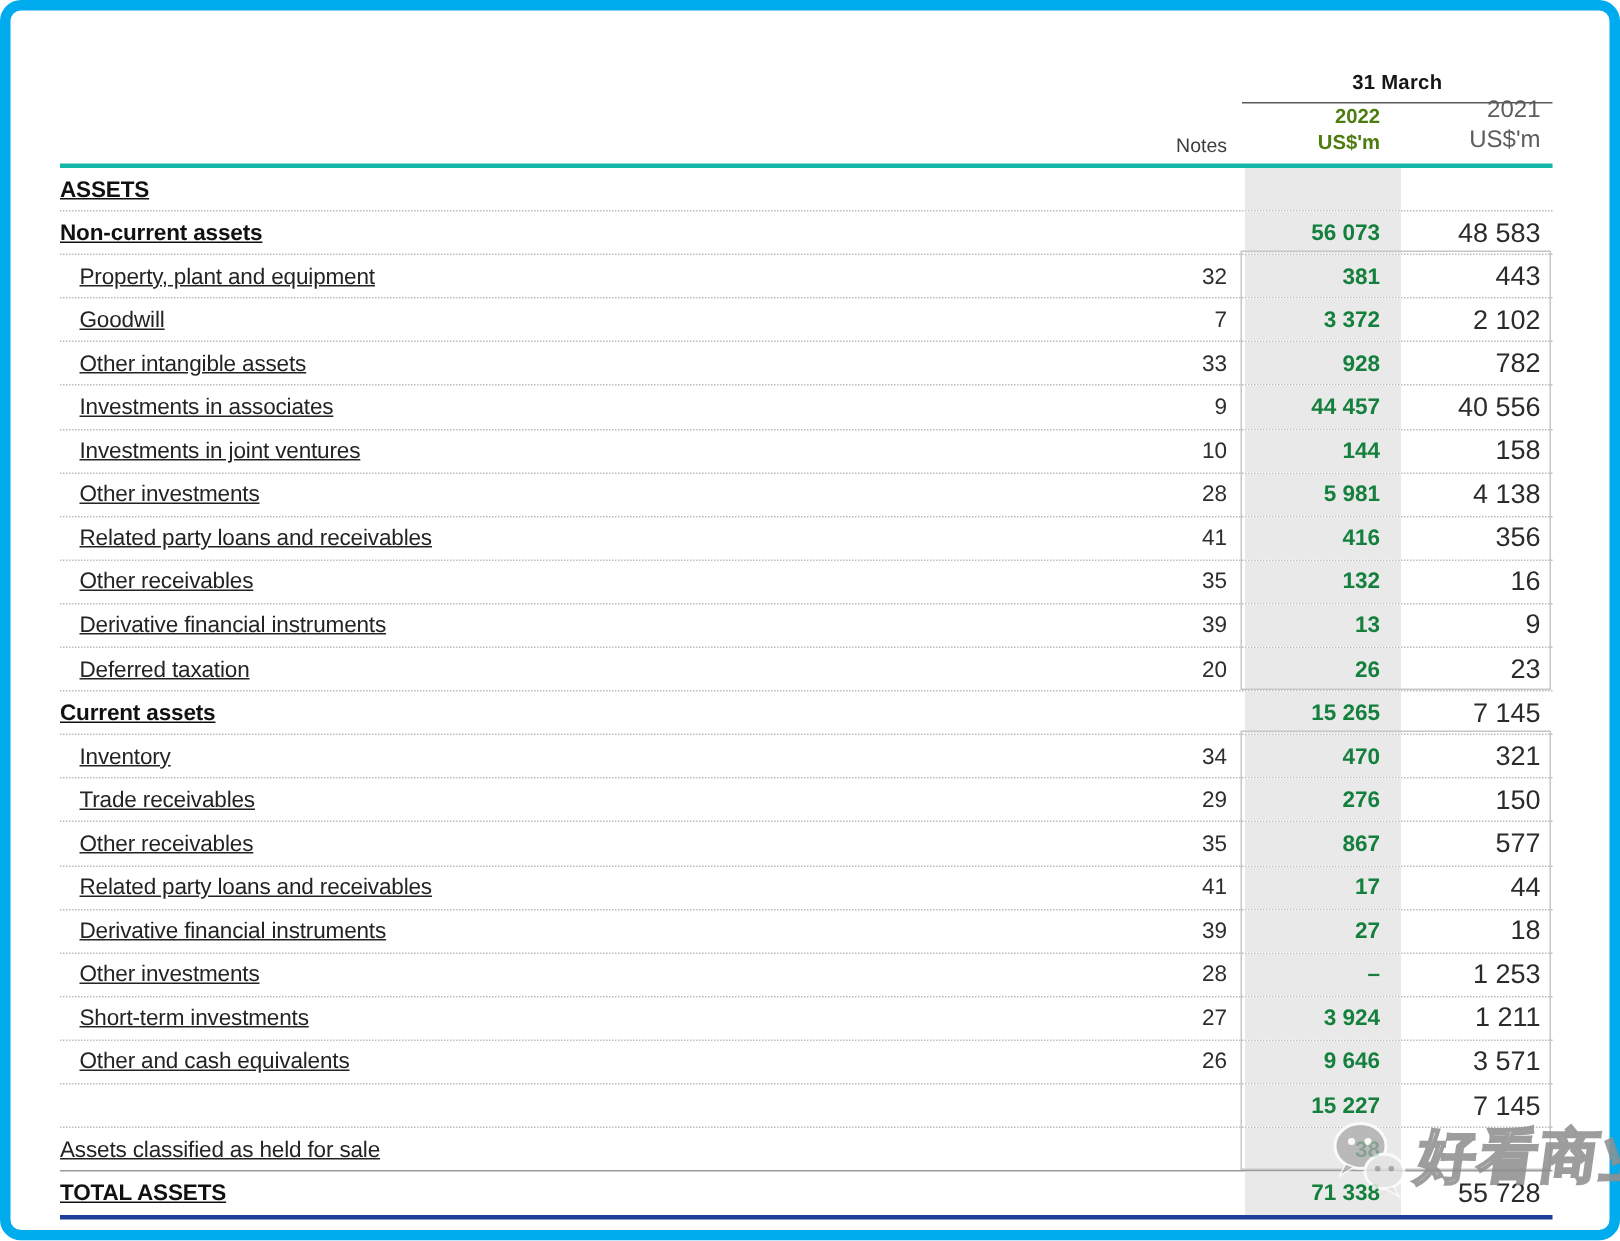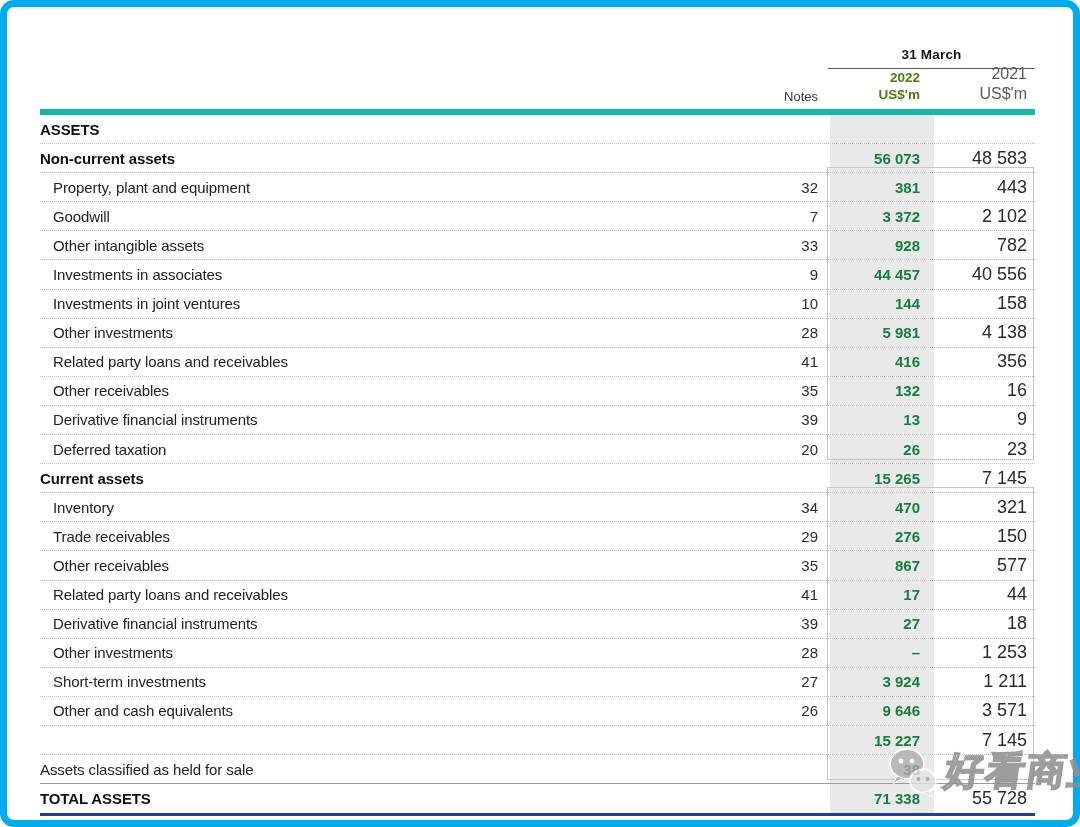--- a/index.html
+++ b/index.html
@@ -11,37 +11,37 @@
   
   .frame{
     position:absolute;left:0;top:0;width:1066px;height:813px;
     border:7px solid #00ACEE;border-radius:14px;background:#ffffff;
   }
   
   .sheet{
     position:absolute;left:33px;top:0;width:995px;height:813px;
   }
   
-  .thead{position:relative;height:102px;border-bottom:6px solid #14b8a6;}
+  .thead{position:relative;height:102px;border-bottom:3px solid #14b8a6;}
   .date-wrap{position:absolute;left:788px;top:40px;width:207px;text-align:center;}
   .date-label{font-size:13.5px;font-weight:700;color:#161616;letter-spacing:.2px;}
   .date-underline{margin-top:6px;border-top:1.5px solid #5a5a5a;height:0;}
   .col-heads{position:absolute;left:0;bottom:5px;width:100%;display:flex;align-items:flex-end;}
   .ch-fill{flex:1;}
   .ch-notes{width:50px;text-align:right;font-size:13px;color:#3d3d3d;}
   .ch-2022{width:104px;margin-left:12px;text-align:right;padding-right:14px;box-sizing:border-box;
            font-size:13.5px;font-weight:700;color:#4d7c0f;line-height:1.25;}
   .ch-2021{width:101px;text-align:right;padding-right:8px;box-sizing:border-box;
            font-size:16px;color:#5c5c5c;line-height:1.25;}
   .ch-2022 span,.ch-2021 span{display:block;}
   
   .tbody{position:relative;}
   .row{display:flex;align-items:stretch;height:29.1px;border-bottom:1px dotted #bcbcbc;box-sizing:border-box;}
   .cell{display:flex;align-items:center;}
-  .c-label{flex:1;font-size:15px;color:#232323;letter-spacing:-.1px;}
+  .c-label{flex:1;font-size:15px;color:#232323;letter-spacing:-.1px;text-decoration:underline;}
   .c-notes{width:50px;justify-content:flex-end;font-size:15px;color:#2e2e2e;}
   .c-2022{width:104px;margin-left:12px;justify-content:flex-end;padding-right:14px;box-sizing:border-box;
           background:#E9E9E9;font-size:15px;font-weight:700;color:#15803d;}
   .c-2021{width:101px;justify-content:flex-end;padding-right:8px;box-sizing:border-box;
           font-size:18px;color:#2b2b2b;}
   .r-section .c-label,.r-group .c-label,.r-total .c-label{font-weight:700;color:#111;}
   .r-detail .c-label{padding-left:13px;}
   .r-plain{border-bottom:1.5px solid #9b9b9b;}
   .r-total{border-bottom:none;}
   .total-rule{height:3px;background:#1F3D9B;}

